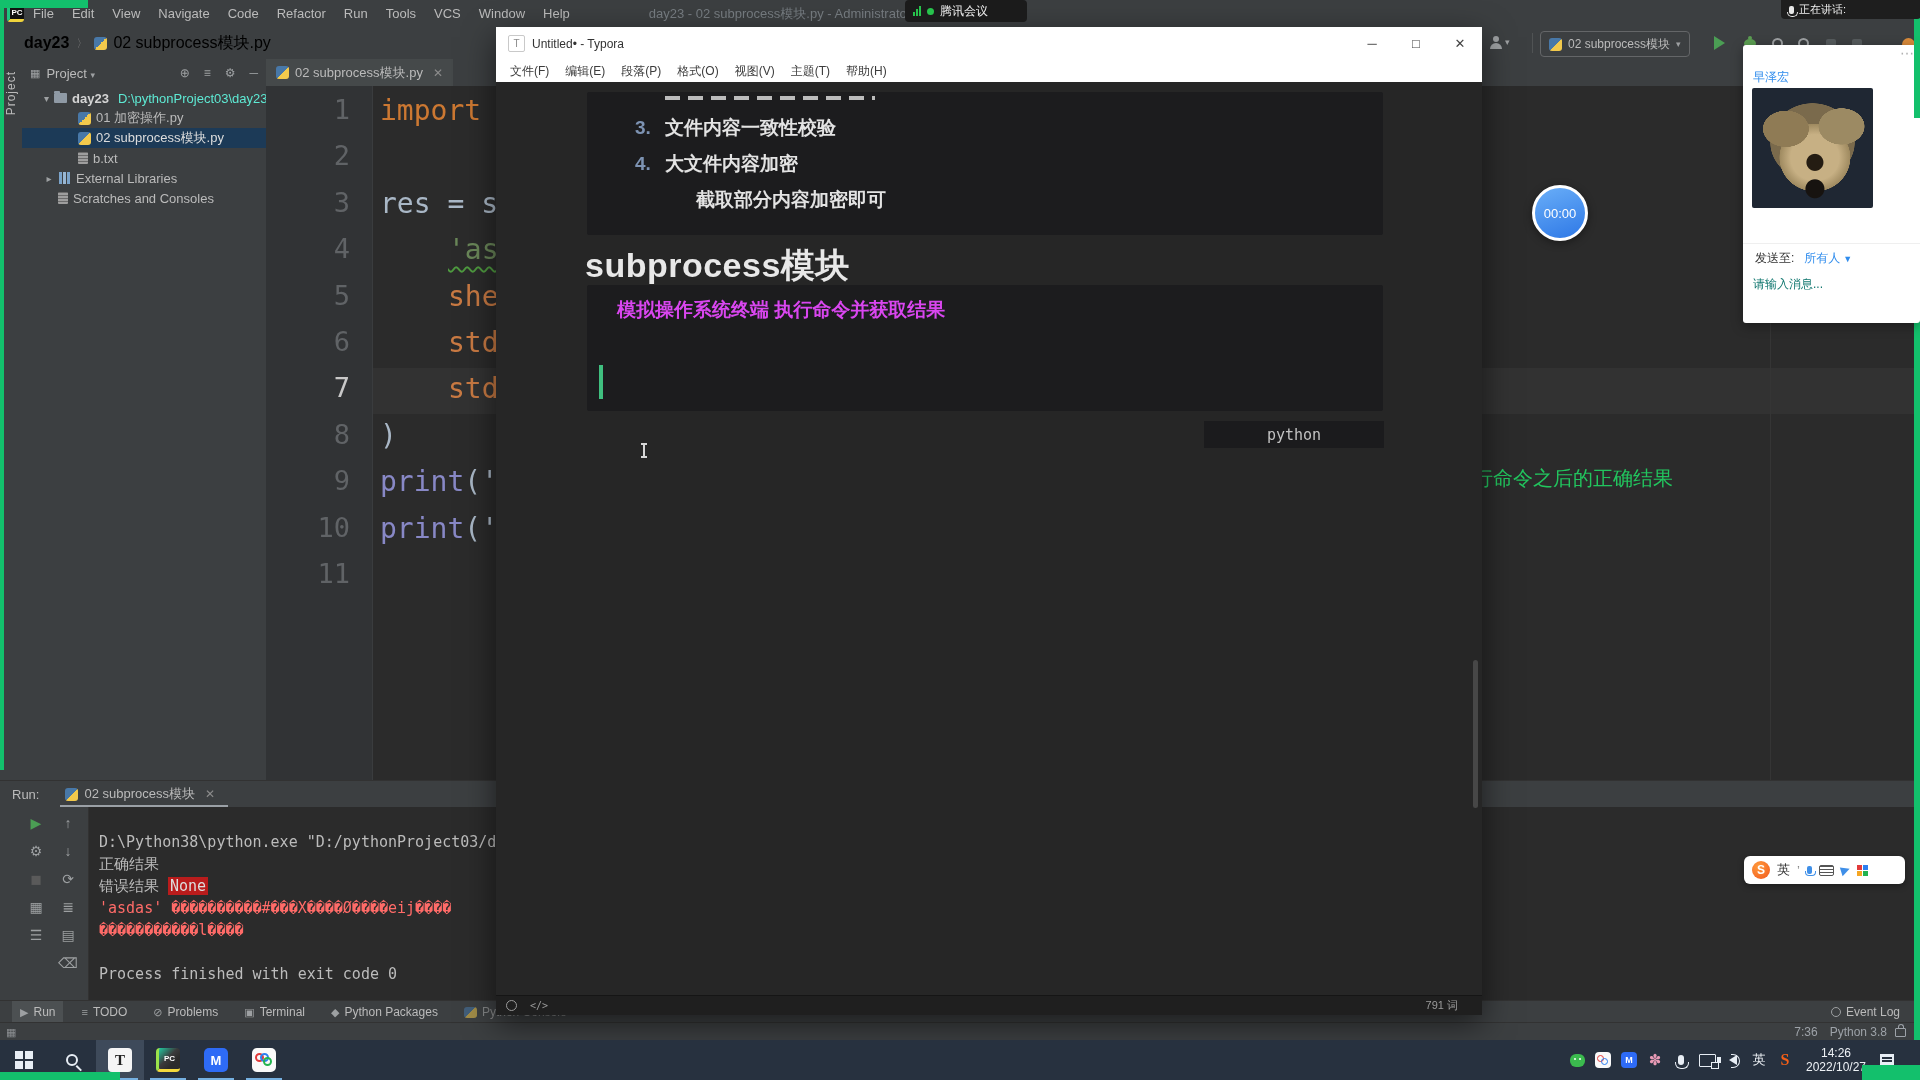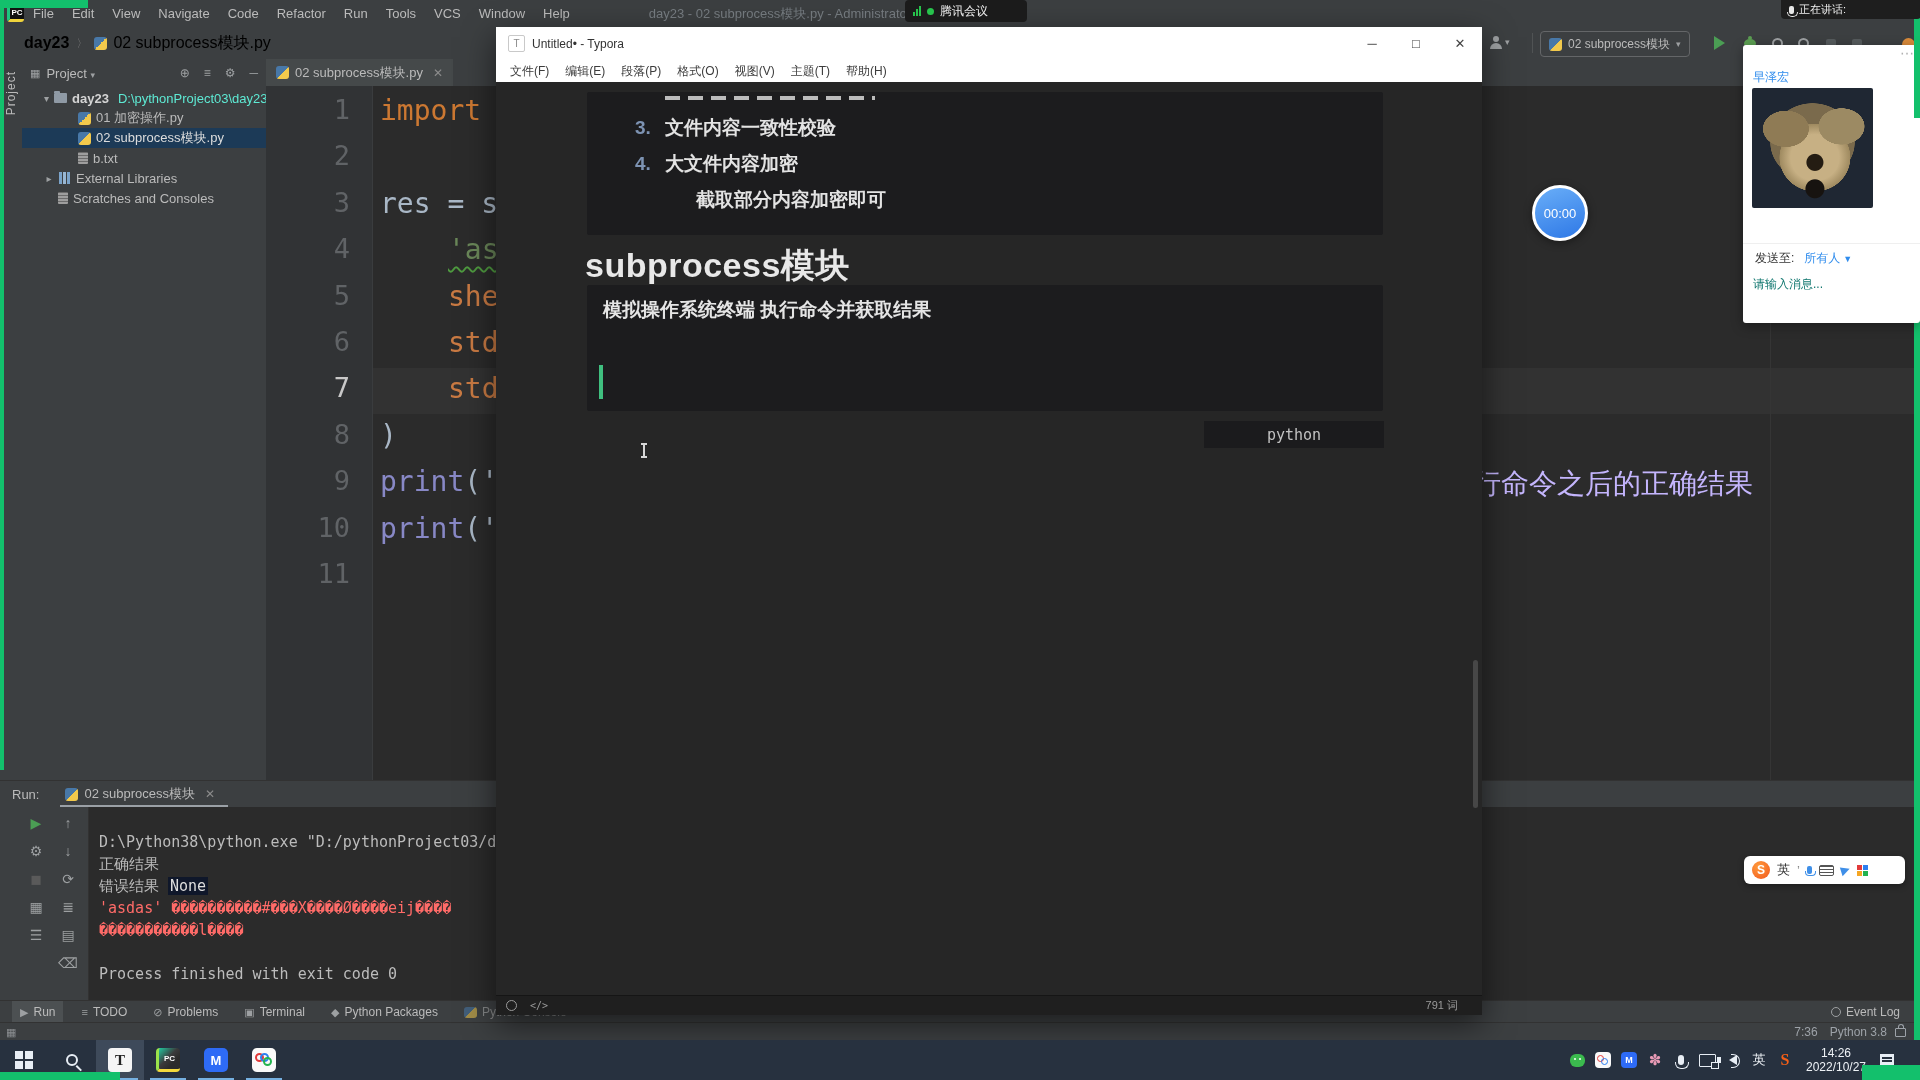--- a/index.html
+++ b/index.html
@@ -59,30 +59,30 @@
   .ln{position:absolute;width:84px;text-align:right;color:#606366;font-family:"DejaVu Sans Mono",monospace;font-size:27px;}
   .ln.cur{color:#c8c8c8;}
   .curline{position:absolute;left:0;width:1654px;height:46px;background:#323232;}
   .cline{position:absolute;left:114px;font-family:"DejaVu Sans Mono",monospace;font-size:28px;color:#a9b7c6;white-space:pre;}
   .cline.ind{left:182px;}
   .kw{color:#cc7832;}
   .str{color:#6a8759;}
   .kwarg{color:#c97a43;}
   .builtin{color:#8888c6;}
   .squig{text-decoration:underline wavy #4e9a3f 2px;text-underline-offset:7px;}
-  .ghost{position:absolute;color:#c4b5fd;font-size:28px;white-space:nowrap;font-family:Liberation Mono, monospace;}
+  .ghost{position:absolute;color:#22c55e;font-size:20px;white-space:nowrap;font-family:Liberation Mono, monospace;}
   .marginguide{position:absolute;left:1504px;top:0;width:1px;height:694px;background:#353535;}
 
   #pc-run{left:0;top:780px;width:1920px;height:220px;background:#3c3f41;border-top:1px solid #323232;}
   #run-hdr{height:26px;color:#bbbbbb;font-size:13px;gap:8px;padding-left:12px;}
   .runtab-underline{position:absolute;left:60px;top:24px;width:168px;height:2px;background:#9aa0a6;}
   #console{position:absolute;left:88px;top:26px;width:1832px;height:194px;background:#2b2b2b;border-left:1px solid #323232;overflow:hidden;}
   .conline{position:absolute;left:10px;font-family:"DejaVu Sans Mono",monospace;font-size:15px;color:#bcbcbc;white-space:pre;}
   .conline.err{color:#ff6b68;}
-  .selval{background:#0f172a;color:#dddddd;padding:0 2px;}
+  .selval{background:#b91c1c;color:#dddddd;padding:0 2px;}
   .runicons{position:absolute;color:#9da0a2;font-size:14px;width:28px;text-align:center;}
   .runicons div{height:28px;}
   .greenplay{color:#4b9e54;}
 
   #pc-toolwin{left:0;top:1000px;width:1920px;height:22px;background:#3c3f41;border-top:1px solid #323232;color:#bbbbbb;font-size:12px;}
   .twitem{display:flex;align-items:center;gap:5px;padding:0 8px;height:22px;}
   .twitem .ic{color:#9da0a2;font-size:11px;}
   .twactive{background:#4c5052;}
   #pc-status{left:0;top:1022px;width:1920px;height:18px;background:#3c3f41;border-top:1px solid #323232;color:#9da2a8;font-size:12px;}
   .lockico{width:9px;height:7px;border:1.5px solid #9da2a8;border-radius:1px;position:relative;margin-left:4px;}
@@ -94,21 +94,21 @@
   .ty-ico{width:15px;height:15px;border:1px solid #c9c9c9;border-radius:2px;color:#8a8a8a;font-size:10px;display:flex;align-items:center;justify-content:center;margin:0 7px 0 12px;}
   .wctl{width:44px;height:33px;display:flex;align-items:center;justify-content:center;color:#444;font-size:13px;}
   #ty-menubar{height:22px;background:#ffffff;border-bottom:1px solid #e6e6e6;color:#3c3c3c;font-size:12px;padding-left:6px;}
   #ty-menubar .tmi{padding:0 8px;}
   #ty-content{position:absolute;left:0;top:55px;width:986px;height:913px;background:#262626;overflow:hidden;}
   .tyblock{position:absolute;left:91px;width:796px;background:#1c1c1e;border-radius:2px;}
   .olnum{position:absolute;color:#7d93b3;font-size:19px;font-weight:bold;}
   .oltxt{position:absolute;color:#e3e3e3;font-size:19px;font-weight:bold;}
   .cutline{position:absolute;height:4px;width:210px;background:repeating-linear-gradient(90deg,#d8d8d8 0 15px,transparent 15px 23px);opacity:.85;}
   #ty-h1{position:absolute;left:89px;color:#e8e8e8;font-size:34px;font-weight:bold;letter-spacing:.5px;margin-top:13px;}
-  .typara{position:absolute;left:16px;top:12px;color:#e5e5e5;font-size:19px;font-weight:bold;}
+  .typara{position:absolute;left:30px;top:12px;color:#d946ef;font-size:19px;font-weight:bold;}
   .tycursor{position:absolute;left:12px;width:4px;height:34px;background:#3fbf7f;}
   #ty-chip{position:absolute;background:#1b1b1d;color:#c2c2c2;font-family:"DejaVu Sans Mono",monospace;font-size:15px;display:flex;align-items:center;justify-content:center;}
   #ty-bottombar{position:absolute;left:0;top:968px;width:986px;height:19px;background:#1f1f1f;border-top:1px solid #151515;color:#9b9b9b;font-size:11px;}
   .ty-circle{width:9px;height:9px;border:1.5px solid #9b9b9b;border-radius:50%;}
   #ty-scrollthumb{position:absolute;left:977px;top:633px;width:5px;height:148px;background:#474747;border-radius:3px;}
   .ibeam{position:absolute;left:643px;top:443px;width:2px;height:15px;background:#d6d6d6;z-index:26;}
   .ibeam:before,.ibeam:after{content:"";position:absolute;left:-2px;width:6px;height:2px;background:#d6d6d6;}
   .ibeam:after{bottom:0;}
 
   

